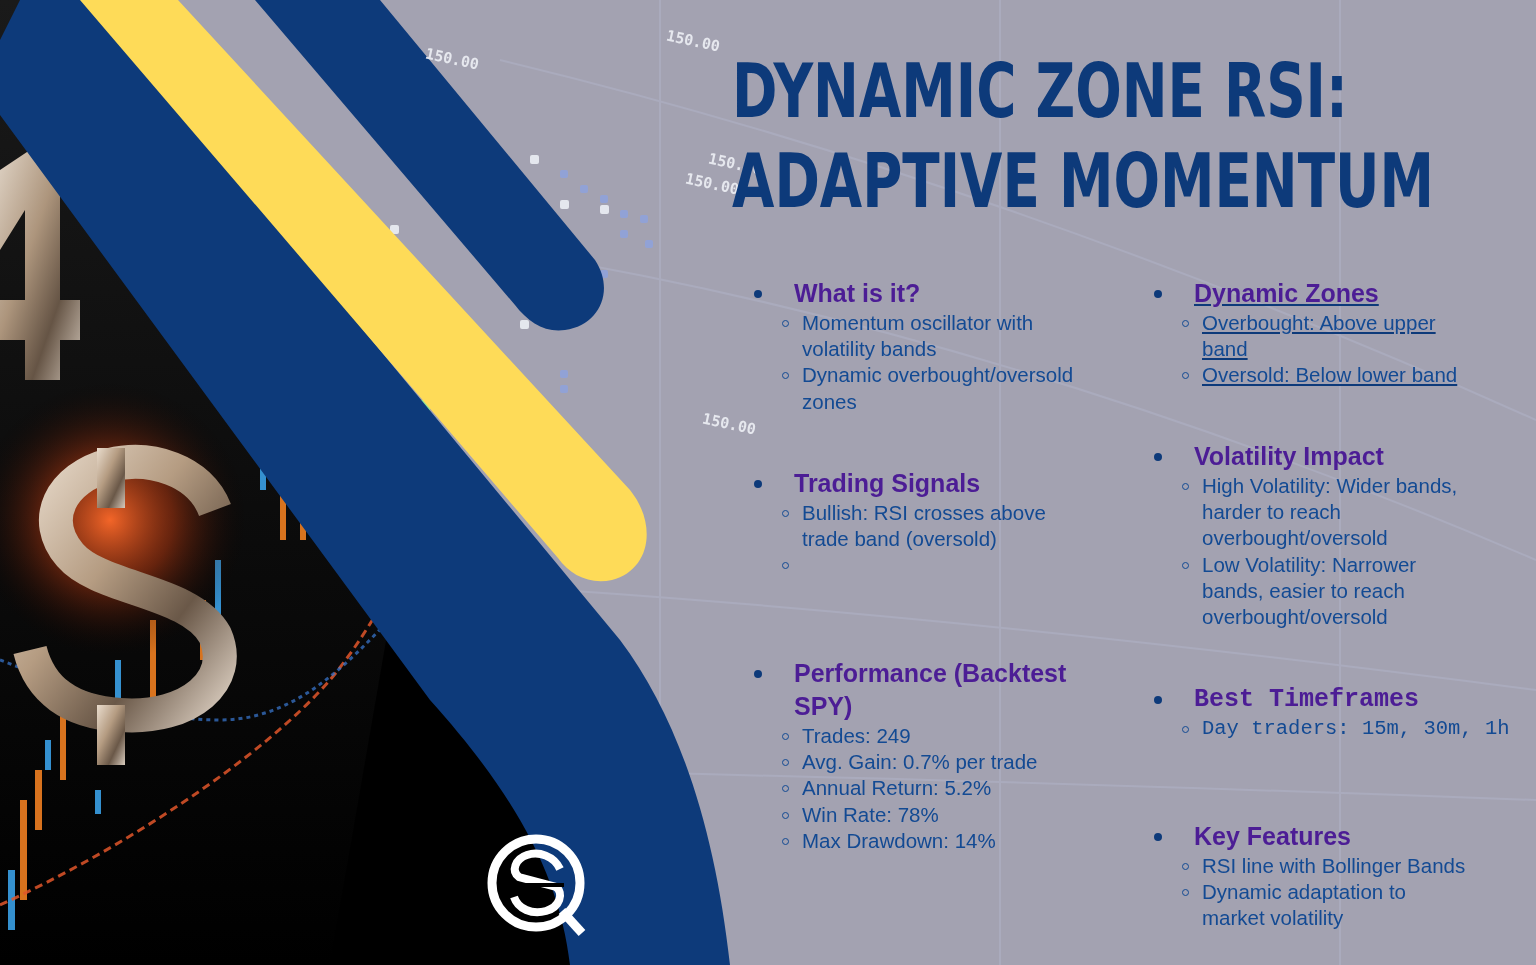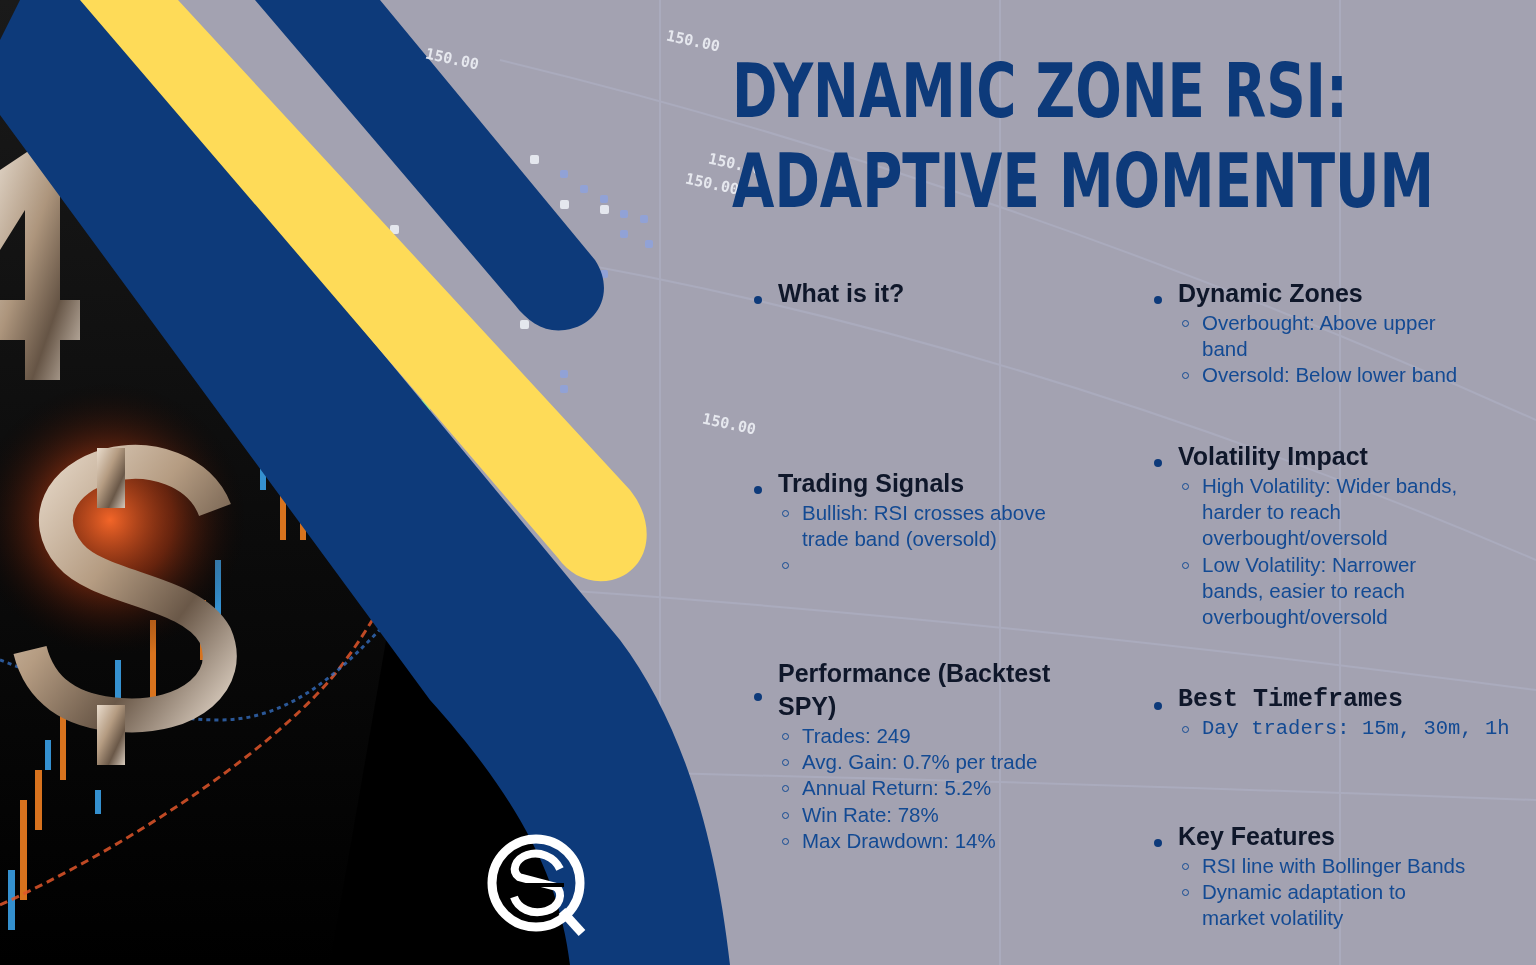--- a/index.html
+++ b/index.html
@@ -34,25 +34,26 @@
     transform-origin: left top;
     white-space: nowrap;
   }
   .title div { display: block; }
   .section {
     position: absolute;
     width: 380px;
   }
   .section-head {
     display: flex;
-    align-items: center;
+    align-items: flex-start;
     font-weight: bold;
     font-size: 25px;
     line-height: 33px;
-    color: #0f172a;
+    color: #4c1d95;
+    gap: 16px;
   }
   .bullet-dot {
     width: 8px; height: 8px; border-radius: 50%;
     background: #0d3a7a;
     margin-top: 13px;
     margin-right: 16px;
     margin-left: 2px;
     flex: 0 0 8px;
   }
   .sub-list { margin-left: 28px; }
@@ -215,20 +216,30 @@
 <div class="title">
   <div>DYNAMIC ZONE RSI:</div>
   <div>ADAPTIVE MOMENTUM</div>
 </div>
 
 <div class="section" style="left:752px; top:277px;">
   <div class="section-head">
       <span class="bullet-dot"></span>
       <span>What is it?</span>
     </div>
+  <div class="sub-list">
+    <div class="sub-item">
+        <span class="sub-ring"></span>
+        <span style="width:300px">Momentum oscillator with volatility bands</span>
+      </div>
+    <div class="sub-item">
+        <span class="sub-ring"></span>
+        <span style="width:300px">Dynamic overbought/oversold zones</span>
+      </div>
+  </div>
 </div>
 
 <div class="section" style="left:752px; top:467px;">
   <div class="section-head">
       <span class="bullet-dot"></span>
       <span>Trading Signals</span>
     </div>
   <div class="sub-list">
     <div class="sub-item">
         <span class="sub-ring"></span>
@@ -262,21 +273,21 @@
         <span class="sub-ring"></span>
         <span>Win Rate: 78%</span>
       </div>
     <div class="sub-item">
         <span class="sub-ring"></span>
         <span>Max Drawdown: 14%</span>
       </div>
   </div>
 </div>
 
-<div class="section" style="left:1152px; top:277px;">
+<div class="section" style="left:1152px; top:277px;text-decoration:underline;">
   <div class="section-head">
       <span class="bullet-dot"></span>
       <span>Dynamic Zones</span>
     </div>
   <div class="sub-list">
     <div class="sub-item">
         <span class="sub-ring"></span>
         <span style="width:280px">Overbought: Above upper band</span>
       </div>
     <div class="sub-item">

